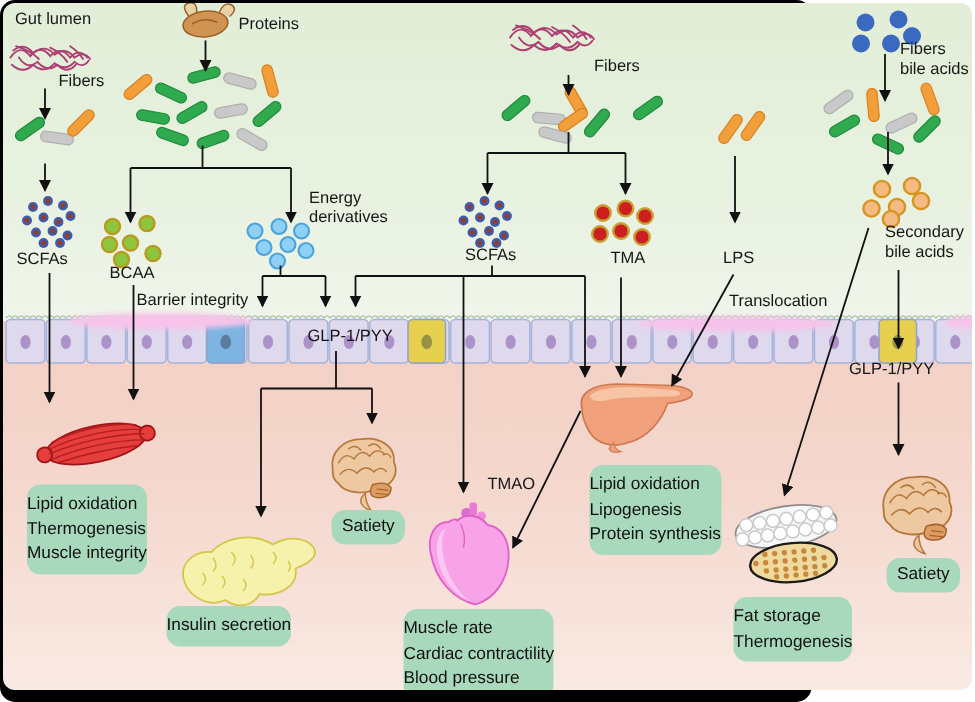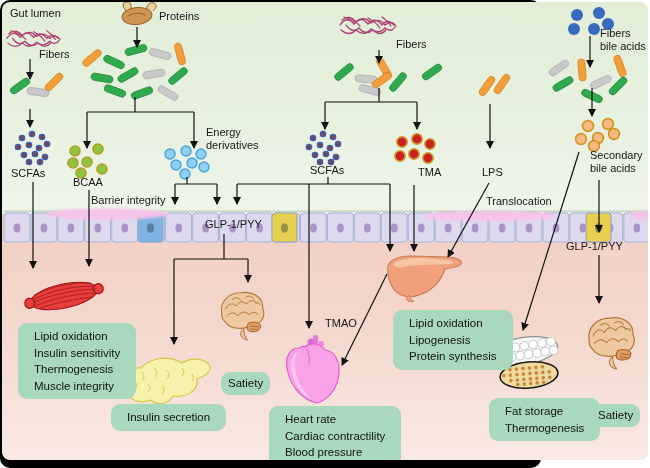--- a/index.html
+++ b/index.html
@@ -4,23 +4,23 @@
 <style>
   html,body{margin:0;padding:0;background:#fff;font-family:"Liberation Sans",sans-serif;}
   .frame{position:relative;width:541px;height:468px;background:#000;border-radius:10px;}
   .canvas{position:absolute;left:2px;top:2px;width:646px;height:458px;border-radius:8px;overflow:hidden;}
   .bg-lumen{position:absolute;left:0;top:0;width:100%;height:212px;
     background:linear-gradient(180deg,#e2eed8 0%,#e7f1df 55%,#eff5ea 100%);}
   .bg-body{position:absolute;left:0;top:212px;width:100%;height:246px;
     background:linear-gradient(180deg,#f2cfc4 0%,#f4d7cd 45%,#f9eae3 100%);}
   svg.layer{position:absolute;left:0;top:0;}
   .lbl{position:absolute;font-size:11px;color:#161616;white-space:nowrap;line-height:13px;}
-  .ebox{position:absolute;background:#a9d9bd;border-radius:9px;padding:5px 16px;font-size:11.5px;
+  .ebox{position:absolute;background:#a9d9bd;border-radius:9px;padding:5px 0;font-size:11.5px;
     line-height:16.5px;color:#111;white-space:nowrap;}
-  .ebox.small{padding:3px 7px;margin-top:32px;}
+  .ebox.small{padding:3px 7px;}
 </style>
 </head>
 <body>
 
 <div class="frame">
 <div class="canvas">
 
   <div class="bg-lumen"></div>
   <div class="bg-body"></div>
 
@@ -381,48 +381,47 @@
   <div class="lbl" style="left:9px;top:165px">SCFAs</div>
   <div class="lbl" style="left:71px;top:174px">BCAA</div>
   <div class="lbl" style="left:204px;top:124px">
     <span style="display:block">Energy</span>
     <span style="display:block">derivatives</span>
   </div>
   <div class="lbl" style="left:89px;top:192px">Barrier integrity</div>
   <div class="lbl" style="left:203px;top:216px">GLP-1/PYY</div>
   <div class="lbl" style="left:394px;top:36px">Fibers</div>
   <div class="lbl" style="left:308px;top:162px">SCFAs</div>
-  <div class="lbl" style="left:416px;top:164px">TMA</div>
+  <div class="lbl" style="left:405px;top:164px">TMA</div>
   <div class="lbl" style="left:480px;top:164px">LPS</div>
   <div class="lbl" style="left:484px;top:193px">Translocation</div>
   <div class="lbl" style="left:598px;top:25px">
     <span style="display:block">Fibers</span>
     <span style="display:block">bile acids</span>
   </div>
   <div class="lbl" style="left:588px;top:147px">
     <span style="display:block">Secondary</span>
     <span style="display:block">bile acids</span>
   </div>
   <div class="lbl" style="left:564px;top:238px">GLP-1/PYY</div>
   <div class="lbl" style="left:323px;top:315px">TMAO</div>
 
   <div class="ebox" style="left:16px;top:321px">
     <div>Lipid oxidation</div>
-    <div>Insulin sensitivity</div>
     <div>Thermogenesis</div>
     <div>Muscle integrity</div>
   </div>
   <div class="ebox" style="left:109px;top:402px">
     <div>Insulin secretion</div>
   </div>
   <div class="ebox small" style="left:219px;top:338px">
     <div>Satiety</div>
   </div>
   <div class="ebox" style="left:267px;top:404px">
-    <div>Heart rate</div>
+    <div>Muscle rate</div>
     <div>Cardiac contractility</div>
     <div>Blood pressure</div>
   </div>
   <div class="ebox" style="left:391px;top:308px">
     <div>Lipid oxidation</div>
     <div>Lipogenesis</div>
     <div>Protein synthesis</div>
   </div>
   <div class="ebox" style="left:487px;top:396px">
     <div>Fat storage</div>

